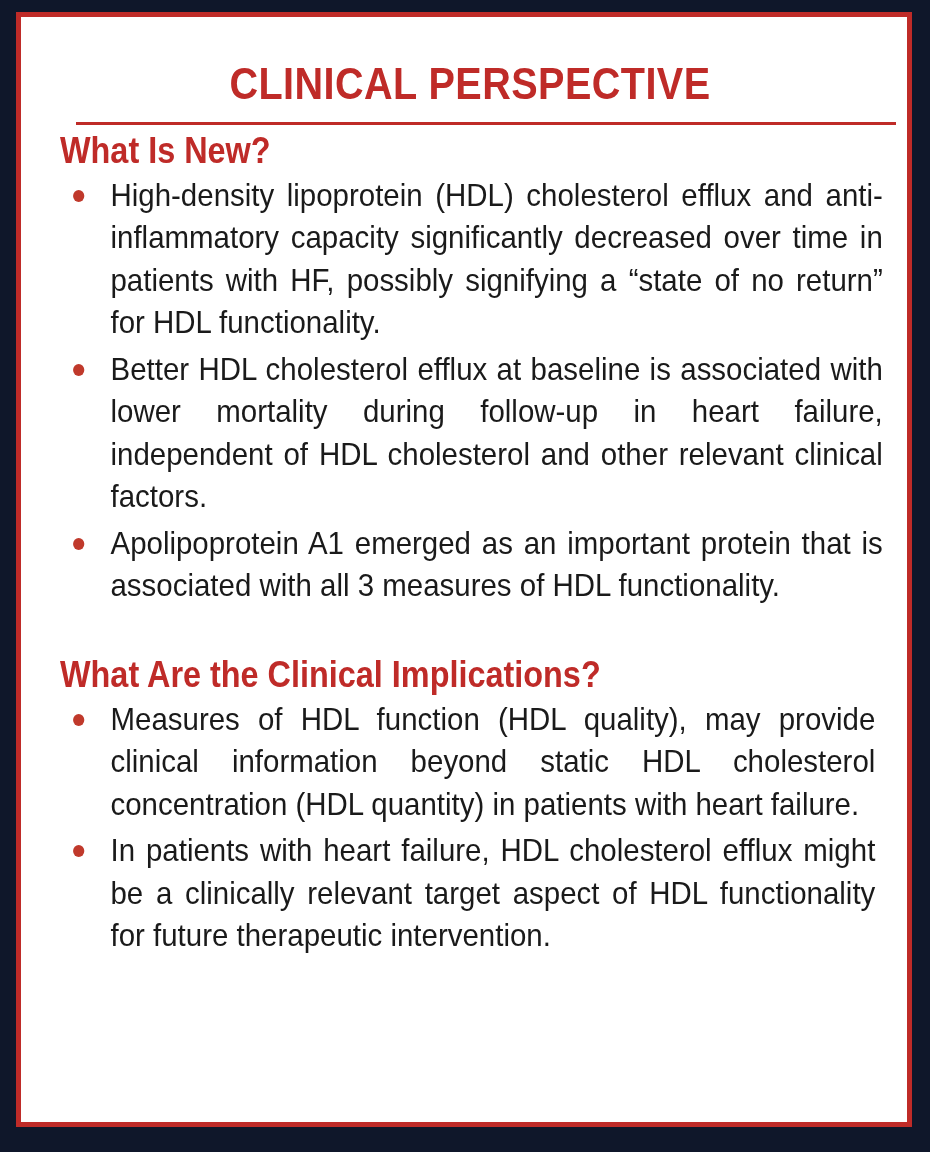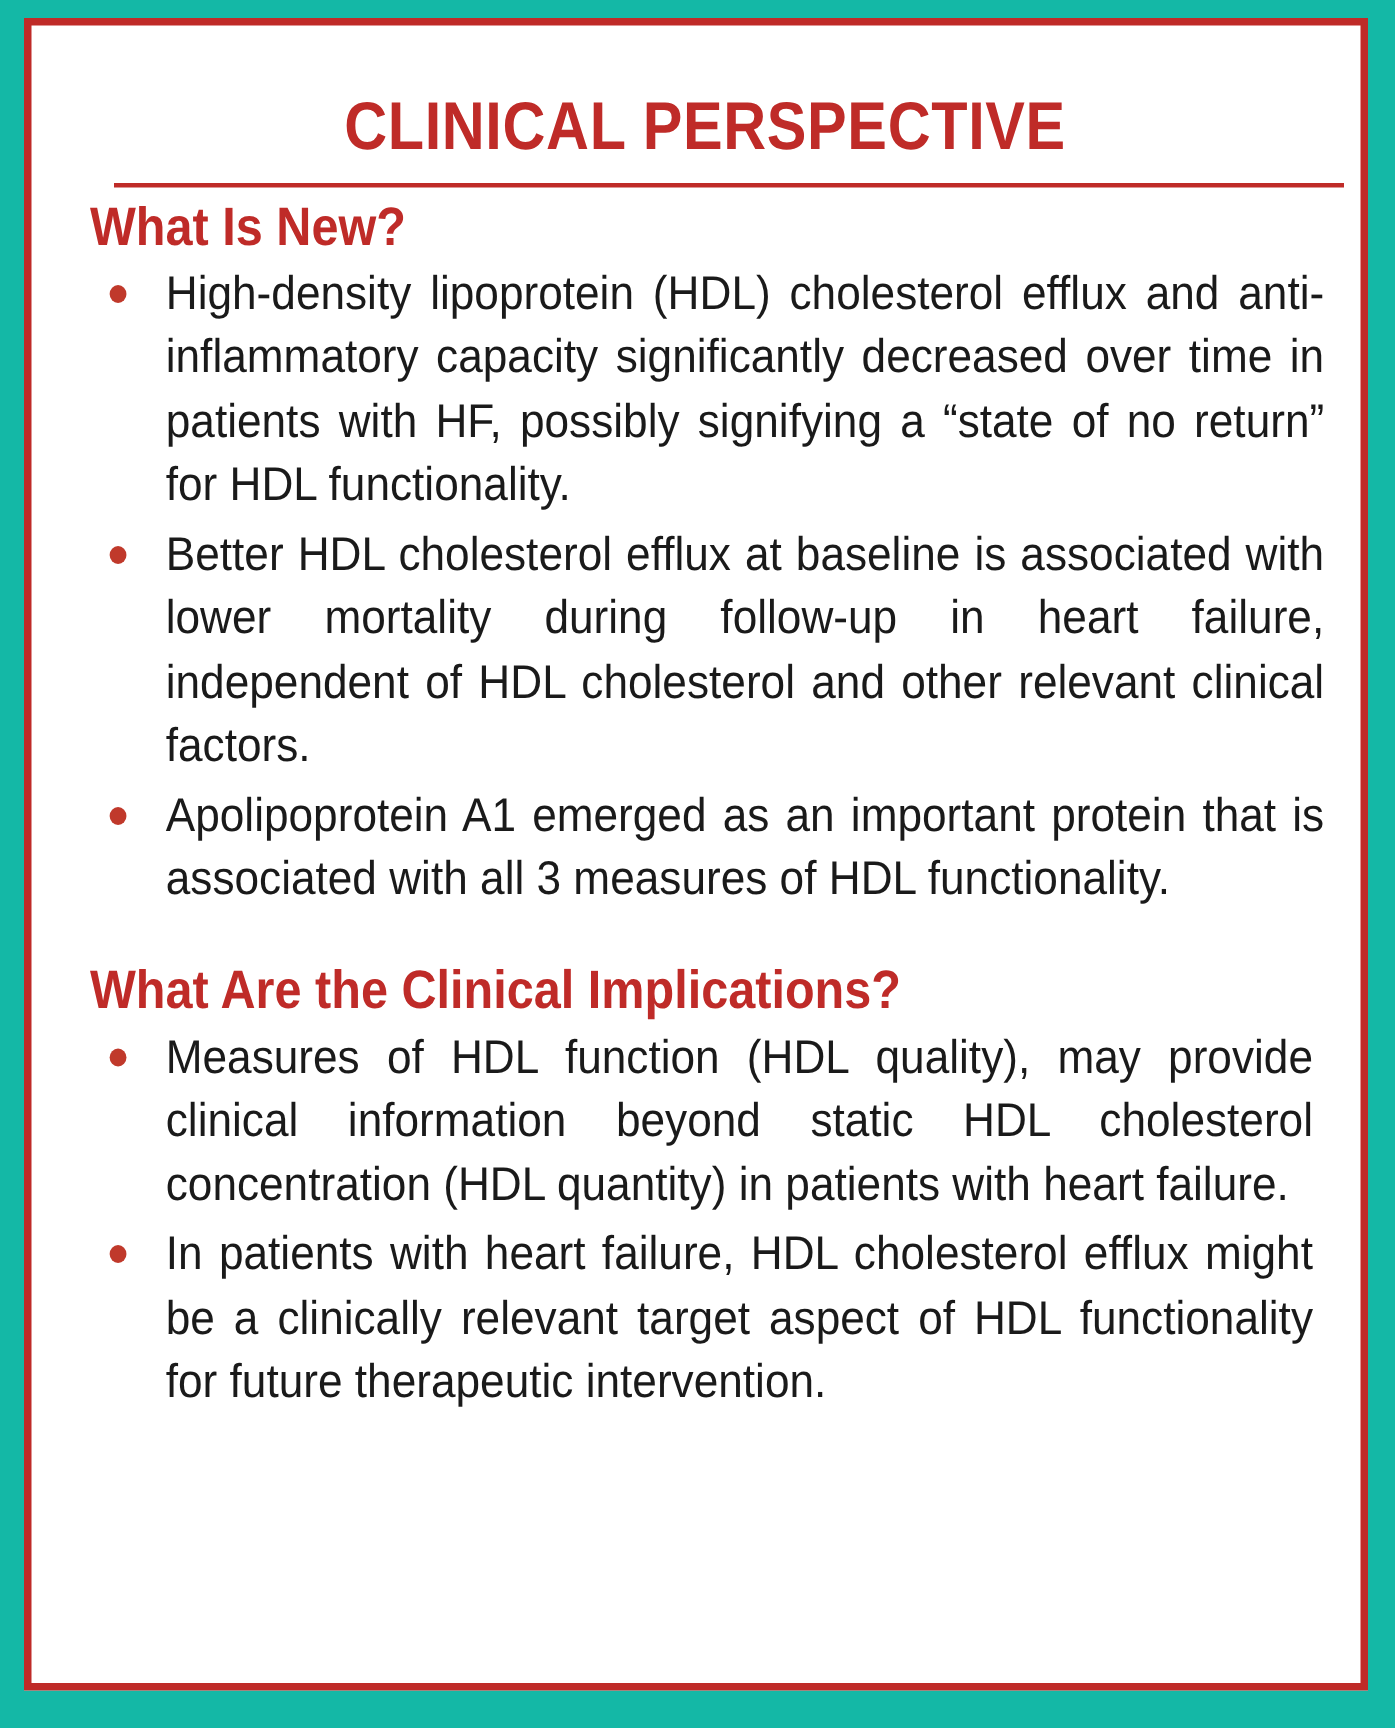--- a/index.html
+++ b/index.html
@@ -11,21 +11,21 @@
     width: 930px;
     height: 1152px;
     font-family: "Liberation Sans", sans-serif;
     -webkit-font-smoothing: antialiased;
   }
 
   .page {
     position: relative;
     width: 930px;
     height: 1152px;
-    background: #14b8a6;
+    background: #0f172a;
     overflow: hidden;
   }
 
   
   .frame {
     position: absolute;
     left: 16px;
     top: 12px;
     width: 896px;
     height: 1115px;
@@ -115,21 +115,21 @@
 
   li.bullet .txt {
     display: block;
   }
 
   
   #section-0 .bullets { width: 880px; }
   
   #section-1 .bullets { width: 872px; }
 
-  #section-1 { margin-top: 34px; }
+  #section-1 { margin-top: 49px; }
 </style>
 </head>
 <body>
 
 <div class="page">
   <div class="frame">
     <div class="inner">
 
       <h1 class="title">CLINICAL PERSPECTIVE</h1>
 

